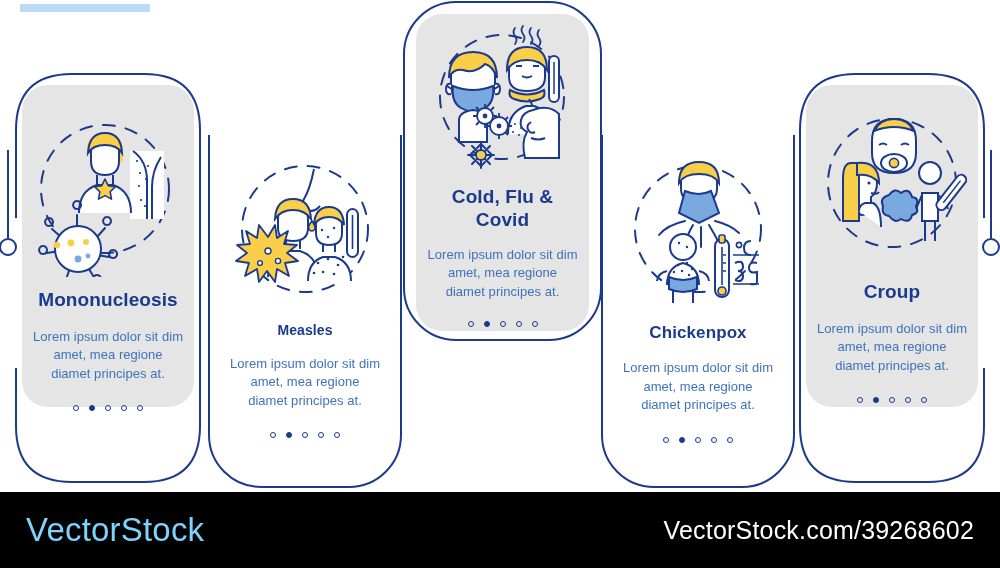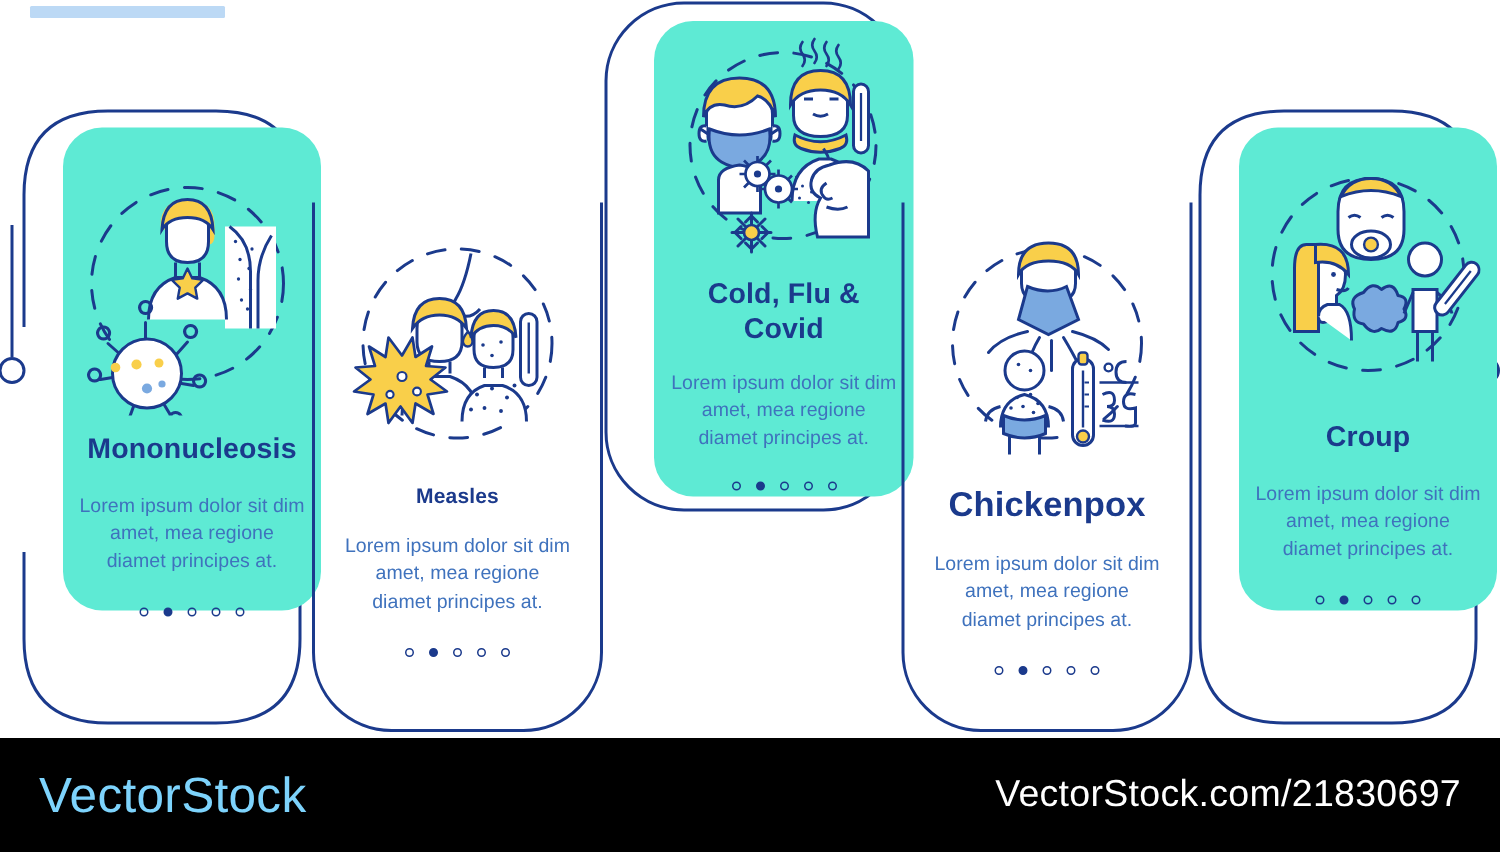--- a/index.html
+++ b/index.html
@@ -31,21 +31,21 @@
   #connector{position:absolute;left:0;top:0;width:1000px;height:492px;}
 
   
   .card{position:absolute;}
   .panel{
     position:absolute;left:0;top:0;
     border-radius:26px;
     display:flex;flex-direction:column;align-items:center;
     box-sizing:border-box;
   }
-  .panel.filled{background:#5eead4;margin-left:20px;}
+  .panel.filled{background:#e5e5e5;}
   .panel.plain{background:transparent;}
 
   .art{
     position:relative;
     display:flex;align-items:center;justify-content:center;
   }
   .art svg{display:block;}
 
   .card-title{
     color:#1b3a8c;font-weight:bold;
@@ -341,21 +341,21 @@
           <path d="M103 104 l-3 0 M103 112 l-3 0 M103 120 l-3 0" stroke="#1b3a8c" stroke-width="1.4"></path>
           <circle cx="99" cy="140" r="4" fill="#f9cf4a" stroke="#1b3a8c" stroke-width="1.6"></circle>
 
           <circle cx="116" cy="94" r="2.6" stroke="#1b3a8c" stroke-width="1.6" fill="none"></circle>
           <path d="M128 90 q-7 0 -7 7 q0 7 7 7" stroke="#1b3a8c" stroke-width="2" fill="none"></path>
           <path d="M112 112 q8 -4 8 4 q0 4 -5 4 q5 0 5 5 q0 7 -8 4" stroke="#1b3a8c" stroke-width="2" fill="none"></path>
           <path d="M134 112 q-8 -2 -8 5 q0 6 8 4 l0 10 q0 3 -7 2" stroke="#1b3a8c" stroke-width="2" fill="none"></path>
           <path d="M110 104 l26 0 M110 133 l26 0" stroke="#1b3a8c" stroke-width="1.6"></path>
         </svg>
       </div>
-      <div class="card-title" style="font-size:23px;margin-top:12px;">Chickenpox</div>
+      <div class="card-title" style="font-size:17px;margin-top:12px;">Chickenpox</div>
       <div class="card-desc" style="font-size:13px;margin-top:16px;width:152px;">Lorem ipsum dolor sit dim amet, mea regione diamet principes at.</div>
       <div class="dots" style="margin-top:22px;">
         <span class="dot"></span>
         <span class="dot on"></span>
         <span class="dot"></span>
         <span class="dot"></span>
         <span class="dot"></span>
       </div>
     </div>
   </div>
@@ -403,14 +403,14 @@
         <span class="dot"></span>
         <span class="dot"></span>
       </div>
     </div>
   </div>
 
 </div>
 
 <div id="footer">
   <div class="brand">VectorStock</div>
-  <div class="url">VectorStock.com/21830697</div>
+  <div class="url">VectorStock.com/39268602</div>
 </div>
 
 </body></html>

